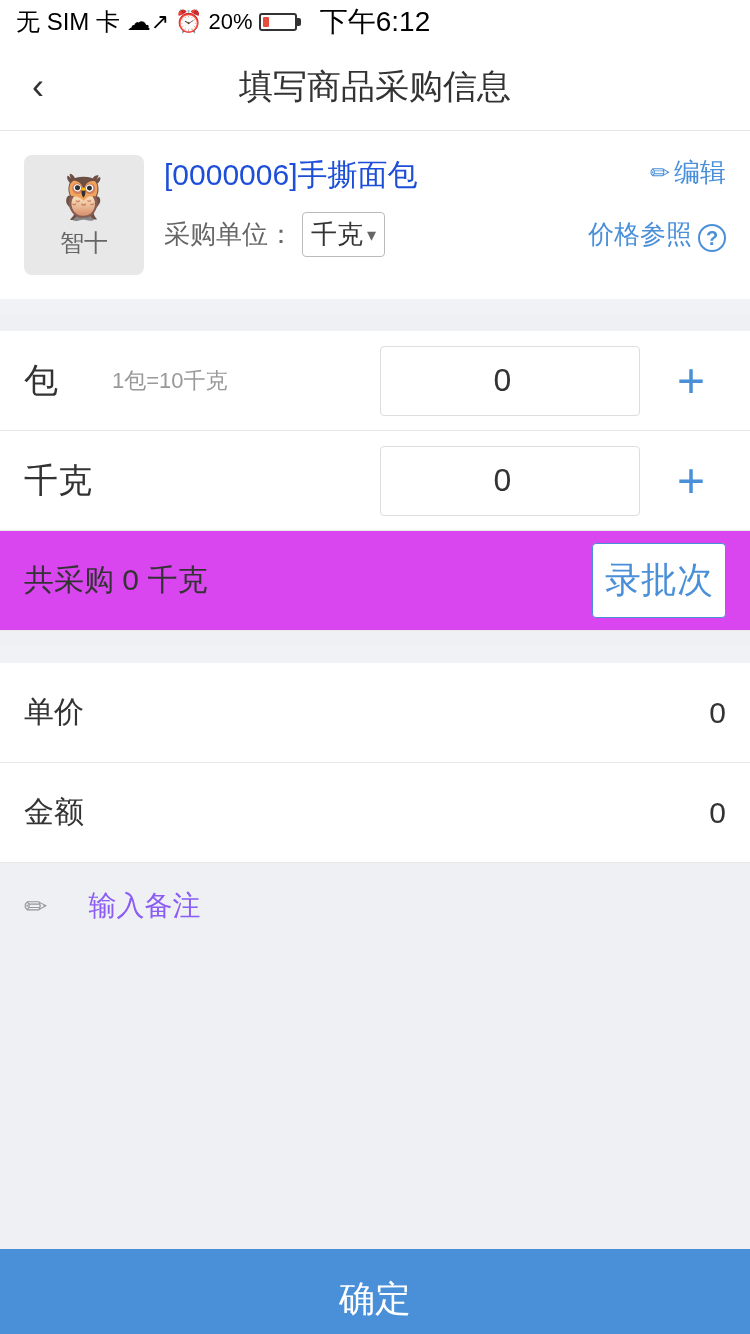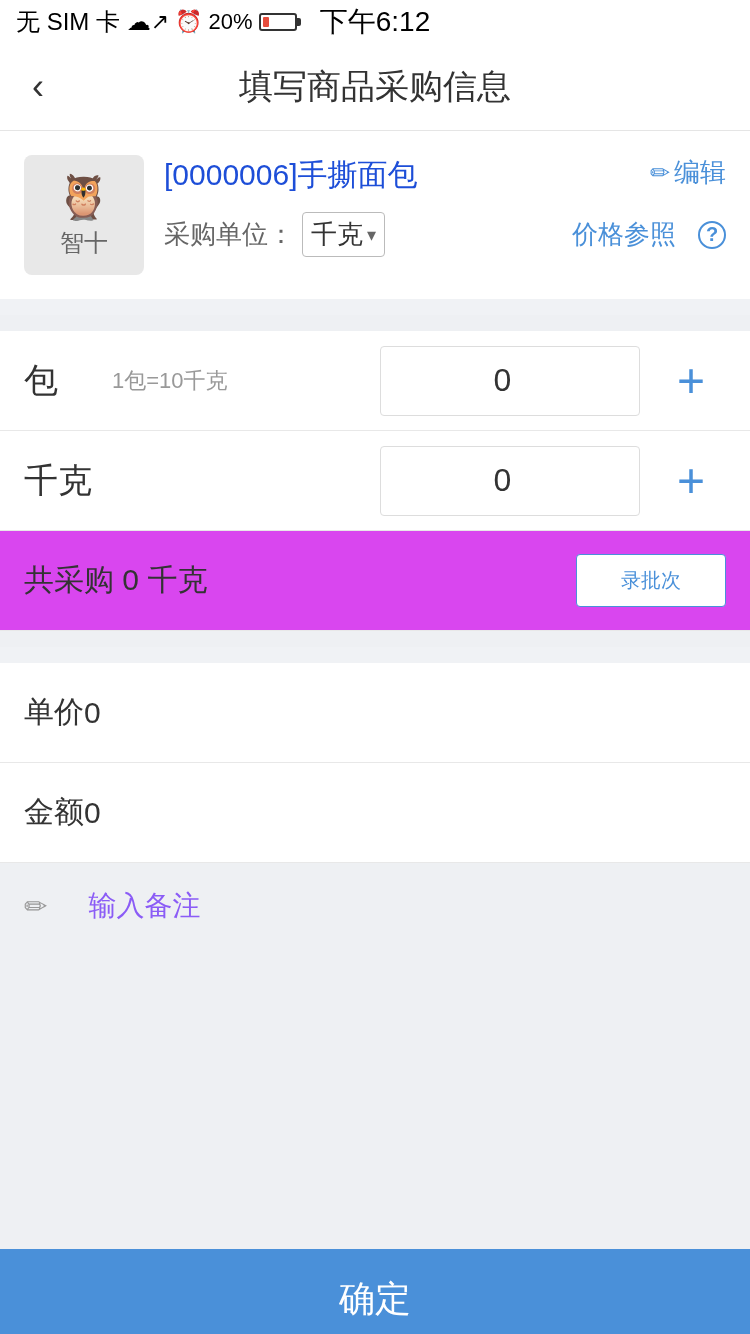--- a/index.html
+++ b/index.html
@@ -181,22 +181,22 @@
     }
     .unit-select-wrapper .chevron {
       font-size: 18px;
       color: #666;
       margin-left: 4px;
     }
     .price-ref {
       color: #4a90d9;
       font-size: 26px;
       display: flex;
-      align-items: center;
-      gap: 22px;
+      align-items: flex-end;
+      gap: 6px;
       cursor: pointer;
     }
     .price-ref-icon {
       width: 28px;
       height: 28px;
       border: 2px solid #4a90d9;
       border-radius: 50%;
       display: flex;
       align-items: center;
       justify-content: center;
@@ -272,35 +272,36 @@
       background: #d946ef;
       border-bottom: 1px solid #e8e8e8;
     }
     .summary-text {
       font-size: 30px;
       color: #333;
     }
     .batch-btn {
       border: 1px solid #4a90d9;
       color: #4a90d9;
-      font-size: 20px;
-      padding: 12px 44px;
+      font-size: 36px;
+      padding: 12px 12px;
       border-radius: 4px;
       background: #fff;
       cursor: pointer;
     }
 
     
     .info-section {
       background: #fff;
       margin-top: 16px;
     }
     .info-row {
       display: flex;
       align-items: center;
+      justify-content: space-between;
       padding: 0 24px;
       height: 100px;
       border-bottom: 1px solid #e8e8e8;
     }
     .info-label {
       font-size: 30px;
       color: #333;
     }
     .info-value {
       font-size: 30px;

